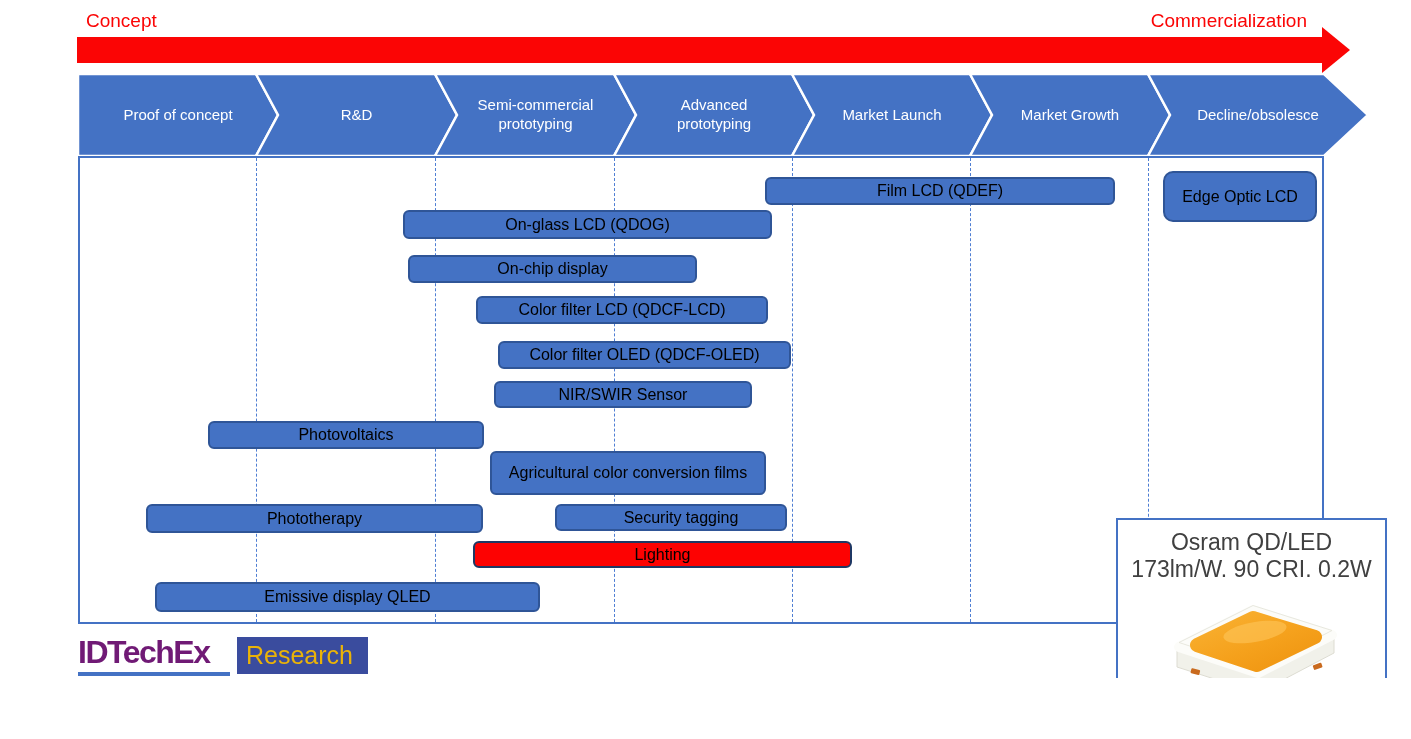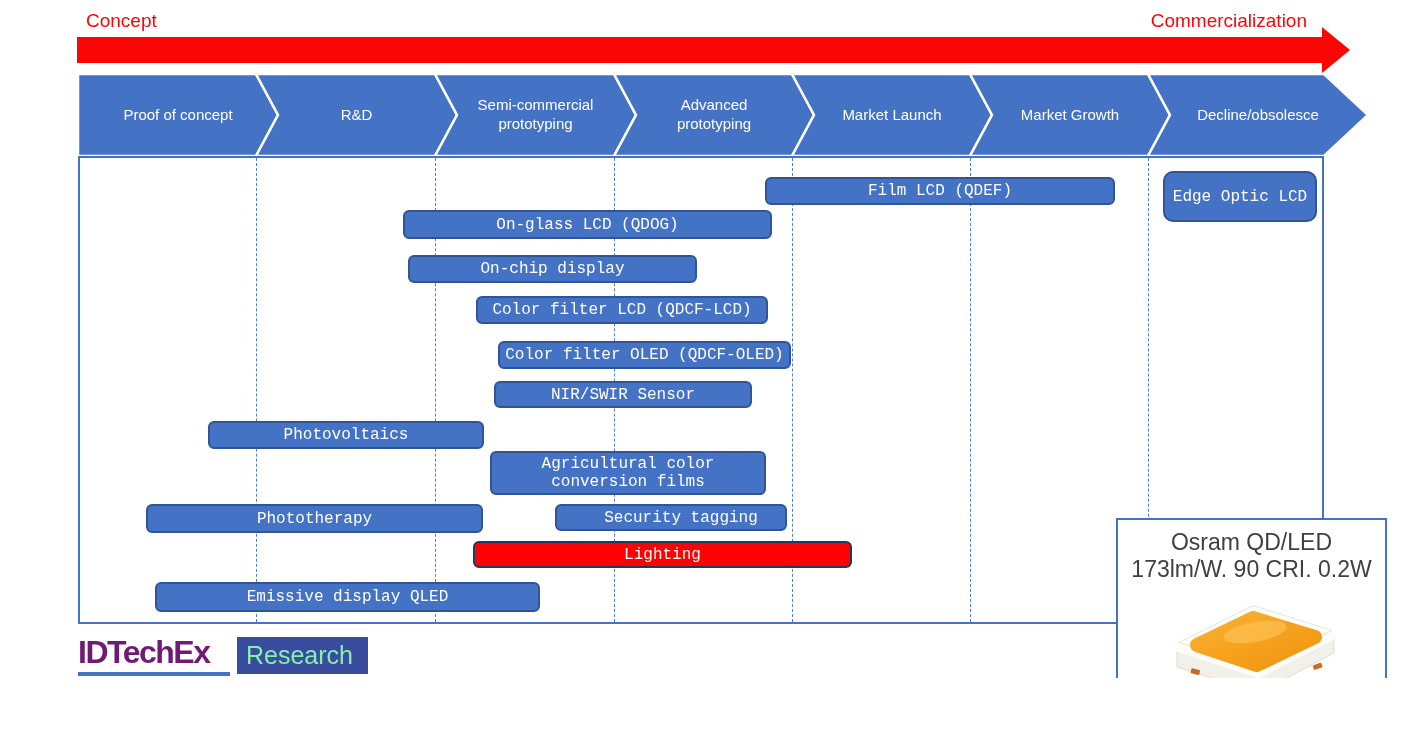--- a/index.html
+++ b/index.html
@@ -29,22 +29,22 @@
 
   
   #roadmap-box { position:absolute; left:78px; top:156px; width:1246px; height:468px;
     border:2px solid #4472c4; background:#ffffff; z-index:1; }
   .gridline { position:absolute; top:0; height:100%; width:0; border-left:1px dashed #4f7ed3; }
   .g0 { left:176px; } .g1 { left:355px; } .g2 { left:534px; }
   .g3 { left:712px; } .g4 { left:890px; } .g5 { left:1068px; }
 
   
   .bar { position:absolute; z-index:2; background:#4472c4; border:2px solid #2f5597; border-radius:6px;
-    color:#ffffff; font-size:16px; line-height:18px; display:flex; align-items:center; justify-content:center;
-    text-align:center;font-family:Liberation Mono, monospace; }
+    color:#000000; font-size:16px; line-height:18px; display:flex; align-items:center; justify-content:center;
+    text-align:center; }
   .bar.red { background:#fd0202; border-color:#1f3864; }
   #bar-film-lcd      { left:765px;  top:177px; width:350px; height:28px; }
   #bar-edge-optic    { left:1163px; top:171px; width:154px; height:51px; border-radius:10px; z-index:2; }
   #bar-on-glass      { left:403px;  top:210px; width:369px; height:29px; }
   #bar-on-chip       { left:408px;  top:255px; width:289px; height:28px; }
   #bar-cf-lcd        { left:476px;  top:296px; width:292px; height:28px; }
   #bar-cf-oled       { left:498px;  top:341px; width:293px; height:28px; }
   #bar-nir-swir      { left:494px;  top:381px; width:258px; height:27px; }
   #bar-photovoltaics { left:208px;  top:421px; width:276px; height:28px; }
   #bar-agricultural  { left:490px;  top:451px; width:276px; height:44px; }
@@ -58,21 +58,21 @@
   #osram-box { position:absolute; left:1116px; top:518px; width:271px; height:202px;
     border:2px solid #4472c4; background:#ffffff; z-index:4; padding-top:9px; }
   .osram-line { text-align:center; color:#404040; font-size:23px; line-height:27px; }
   #led-image { display:block; margin:2px auto 0 auto; }
 
   
   #logo-brand { position:absolute; left:78px; top:634px; font-size:32px; font-weight:bold;
     letter-spacing:-1.5px; color:#701a75; z-index:2; }
   #logo-underline { position:absolute; left:78px; top:672px; width:152px; height:4px; background:#4472c4; z-index:2; }
   #logo-badge { position:absolute; left:237px; top:637px; width:131px; height:37px; background:#3a4c9e;
-    color:#86efac; font-size:25px; font-weight:400; display:flex; align-items:center; padding-left:9px; z-index:2; }
+    color:#eab308; font-size:25px; font-weight:400; display:flex; align-items:center; padding-left:9px; z-index:2; }
 </style>
 </head>
 <body>
 
 <div id="canvas">
 
   <div id="concept-label" class="phase-label">Concept</div>
   <div id="commercialization-label" class="phase-label">Commercialization</div>
   <div id="red-arrow-shaft"></div>
   <div id="red-arrow-head"></div>

